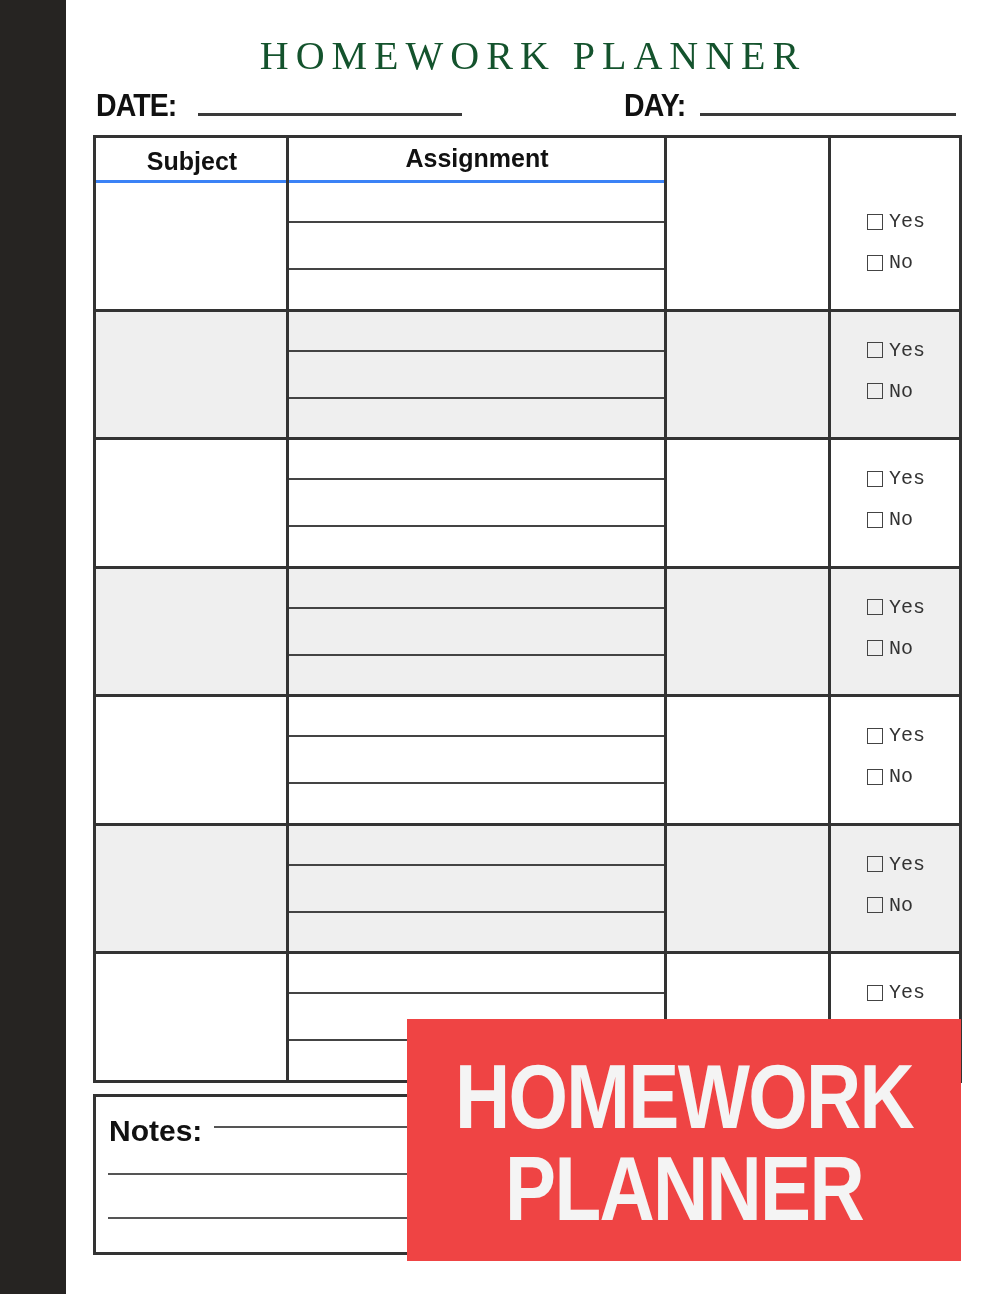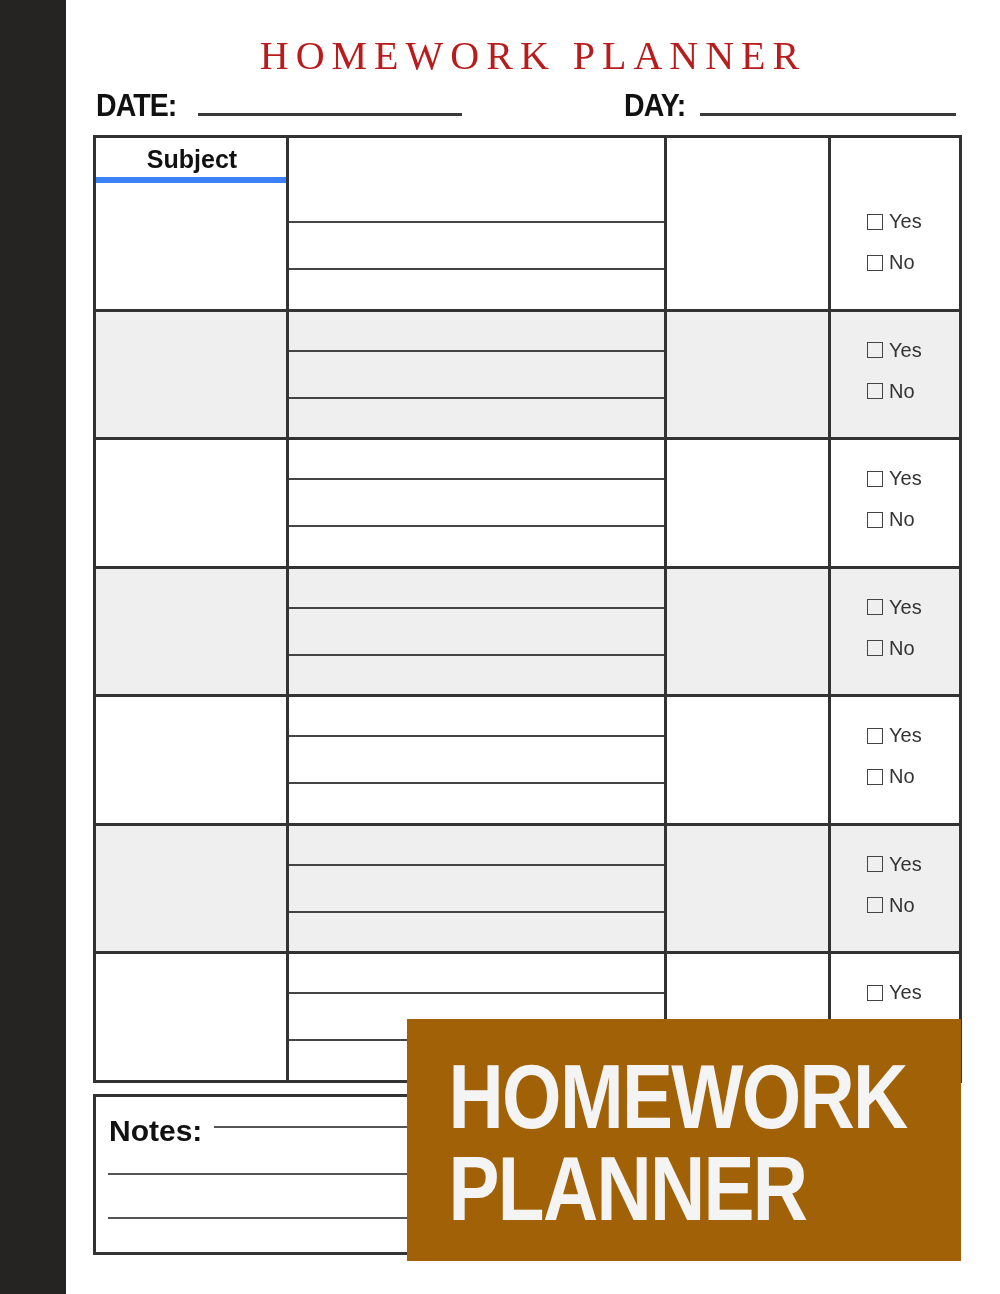--- a/index.html
+++ b/index.html
@@ -1,50 +1,51 @@
 <!DOCTYPE html>
 <html><head>
 <meta charset="utf-8">
 <style>
   html, body { margin:0; padding:0; }
   body { width:1000px; height:1294px; position:relative; background:#fff; overflow:hidden; font-family:"Liberation Sans", sans-serif; color:#111; }
   .spine { position:absolute; left:0; top:0; width:66px; height:1294px; background:#262422; }
-  .title { position:absolute; left:66px; right:0; top:32px; text-align:center; font-family:"Liberation Serif", serif; font-size:40px; letter-spacing:7px; color:#b91c1c; }
+  .title { position:absolute; left:66px; right:0; top:32px; text-align:center; font-family:"Liberation Serif", serif; font-size:40px; letter-spacing:7px; color:#14532d; }
   .field-label { position:absolute; top:88px; font-weight:bold; font-size:31px; letter-spacing:-1px; transform:scaleX(0.92); transform-origin:left; }
   .field-line { position:absolute; top:113px; height:3px; background:#3a3a3a; }
   .table { position:absolute; left:93px; top:135px; width:869px; height:948px; border:3px solid #333; box-sizing:border-box; }
-  .hdr { position:absolute; top:0; height:45px; border-bottom:6px solid #3b82f6; box-sizing:border-box; font-weight:bold; font-size:25px; display:flex; align-items:center; justify-content:center; }
+  .hdr { position:absolute; top:0; height:45px; border-bottom:3px solid #3b82f6; box-sizing:border-box; font-weight:bold; font-size:25px; display:flex; align-items:center; justify-content:center; }
   .vline { position:absolute; top:0; bottom:0; width:3px; background:#333; }
   .row { position:absolute; left:0; right:0; border-bottom:3px solid #333; box-sizing:border-box; }
   .row.shaded { background:#efefef; }
   .row:last-child { border-bottom:none; }
   .aline { position:absolute; left:193px; width:376px; height:2px; background:#444; }
-  .opt { position:absolute; font-size:20px; color:#333; display:flex; align-items:center; }
+  .opt { position:absolute; font-size:20px; color:#333; display:flex; align-items:center;font-family:Liberation Mono, monospace; }
   .box { width:14px; height:14px; border:1.5px solid #444; margin-right:6px; background:transparent; }
   .notes { position:absolute; left:93px; top:1094px; width:320px; height:161px; border:3px solid #333; border-right:none; box-sizing:border-box;padding-left:22px; }
   .notes-label { position:absolute; left:13px; top:17px; font-weight:bold; font-size:30px; }
   .nline { position:absolute; height:2px; background:#555; }
-  .badge { position:absolute; left:407px; top:1019px; width:554px; height:242px; background:#a16207; color:#f4f4f4; text-align:left; font-family:"Liberation Sans", sans-serif; font-weight:bold; }
+  .badge { position:absolute; left:407px; top:1019px; width:554px; height:242px; background:#ef4444; color:#f4f4f4; text-align:center; font-family:"Liberation Sans", sans-serif; font-weight:bold; }
   .badge-l1 { position:absolute; left:0; right:0; top:28px; font-size:90px; line-height:100px; letter-spacing:-2px; transform:scaleX(0.85); }
   .badge-l2 { position:absolute; left:0; right:0; top:120px; font-size:90px; line-height:100px; letter-spacing:-2px; transform:scaleX(0.85); }
 </style>
 </head>
 <body>
 
 <div class="spine"></div>
 
 <div class="title">HOMEWORK PLANNER</div>
 
 <div class="field-label" style="left:96px;">DATE:</div>
 <div class="field-line" style="left:198px; width:264px;"></div>
 <div class="field-label" style="left:624px;">DAY:</div>
 <div class="field-line" style="left:700px; width:256px;"></div>
 
 <div class="table">
   <div class="hdr" style="left:0; width:192px; padding-top:4px;">Subject</div>
+  <div class="hdr" style="left:192px; width:378px; padding-bottom:2px;">Assignment</div>
 
   <div id="rows">
       <div class="row" style="top: 45px; height: 128.5px;">
         <div class="aline" style="top: 38px;"></div>
         <div class="aline" style="top: 85px;"></div>
         <div class="opt" style="left: 771px; top: 27px;">
           <span class="box"></span>
           <span>Yes</span>
         </div>
         <div class="opt" style="left: 771px; top: 68px;">

